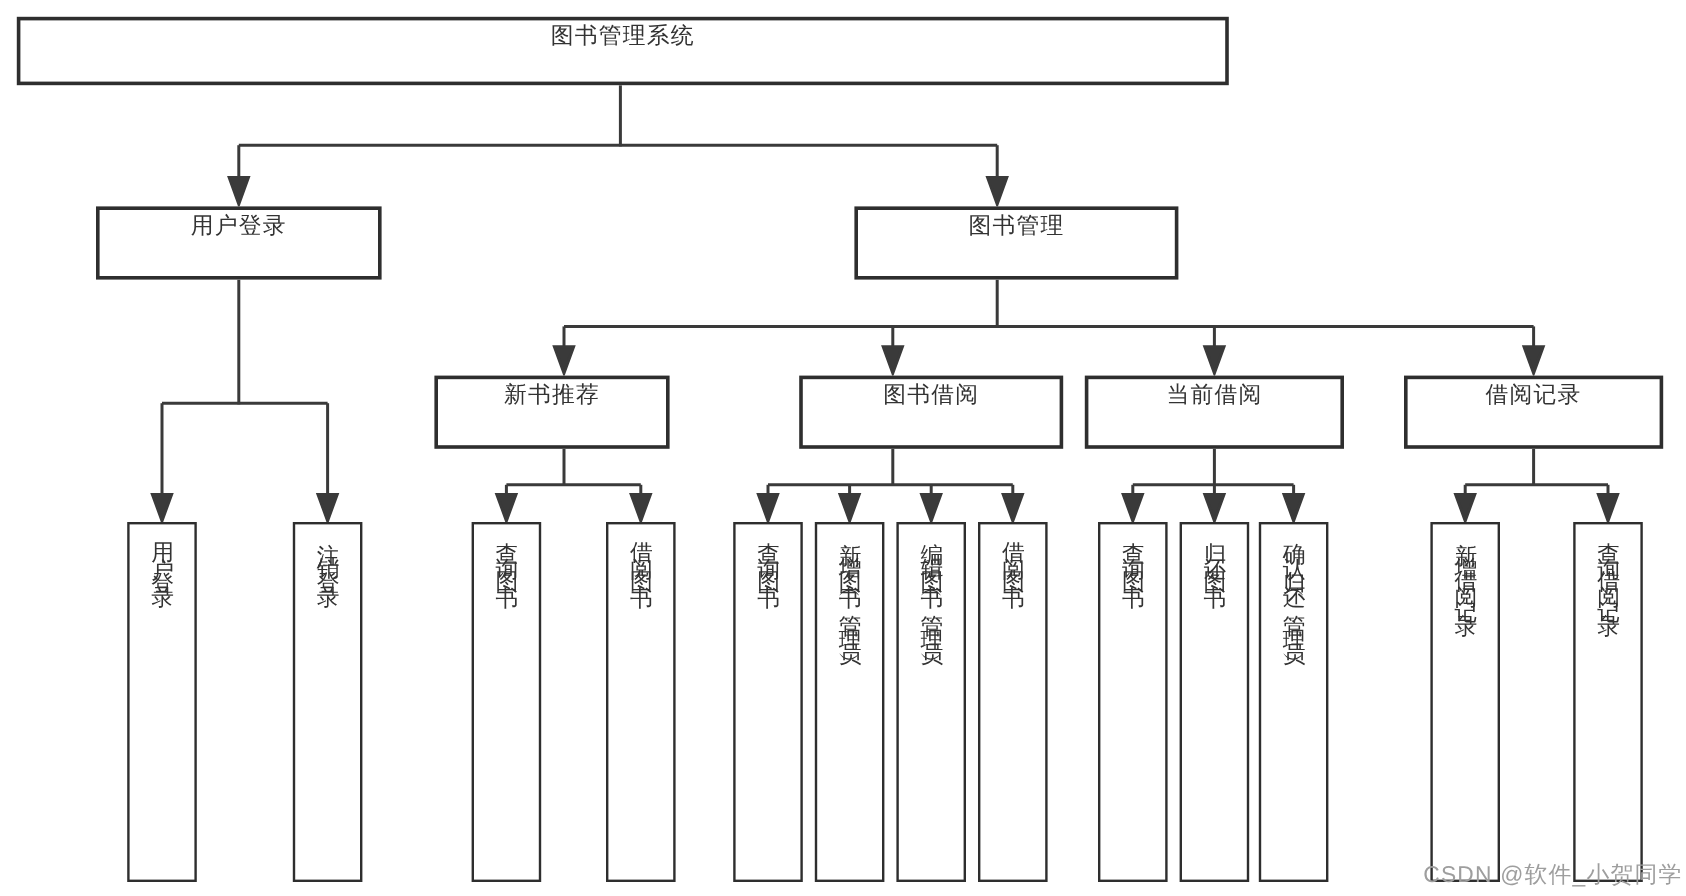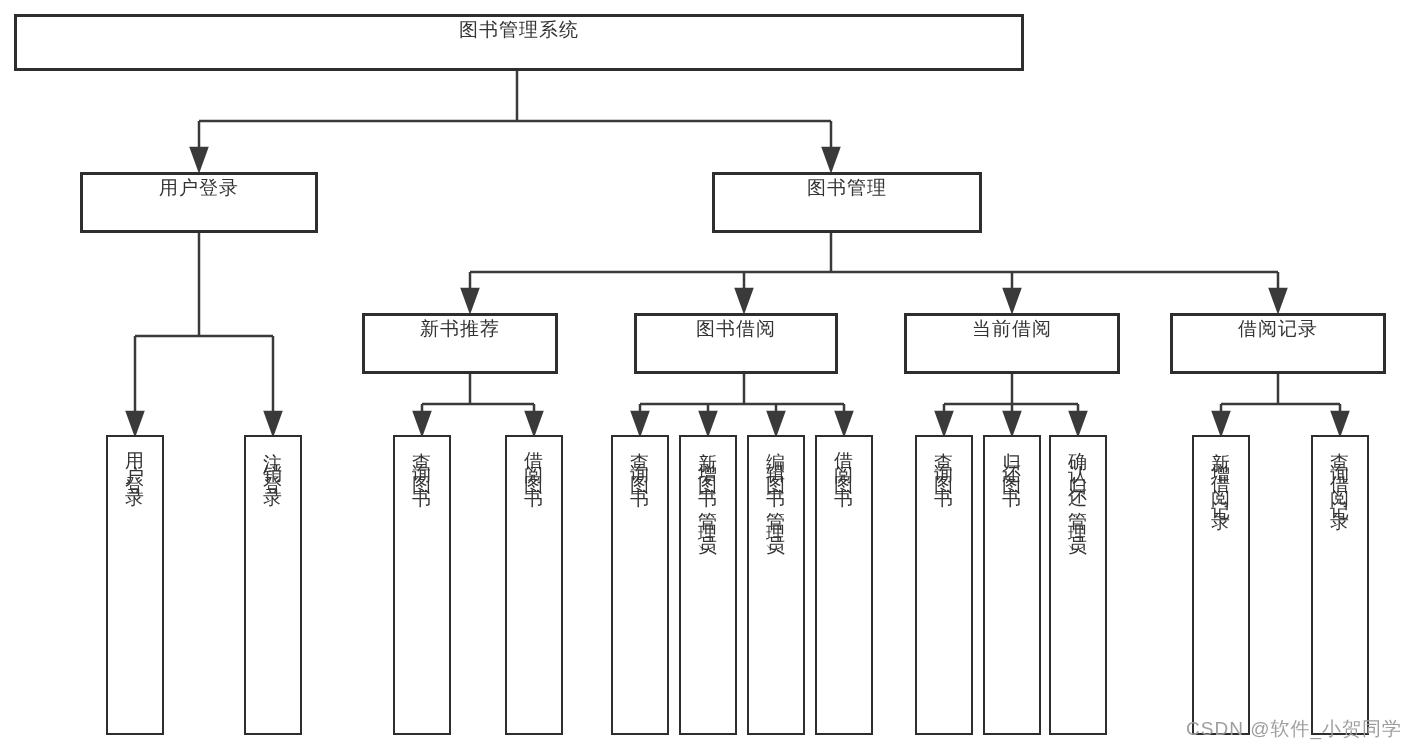--- a/index.html
+++ b/index.html
@@ -119,21 +119,21 @@
   <div class="box" style="left:80px;top:172px;width:238px;height:61px">
     <span>用户登录</span>
   </div>
   <div class="box" style="left:712px;top:172px;width:270px;height:61px">
     <span>图书管理</span>
   </div>
 
   <div class="box" style="left:362px;top:313px;width:196px;height:61px">
     <span>新书推荐</span>
   </div>
-  <div class="box" style="left:634px;top:313px;width:204px;height:61px">
+  <div class="box" style="left:666px;top:313px;width:220px;height:61px">
     <span>图书借阅</span>
   </div>
   <div class="box" style="left:904px;top:313px;width:216px;height:61px">
     <span>当前借阅</span>
   </div>
   <div class="box" style="left:1170px;top:313px;width:216px;height:61px">
     <span>借阅记录</span>
   </div>
 
   <div class="box leaf" style="left:106px;top:435px;width:58px;height:300px">

